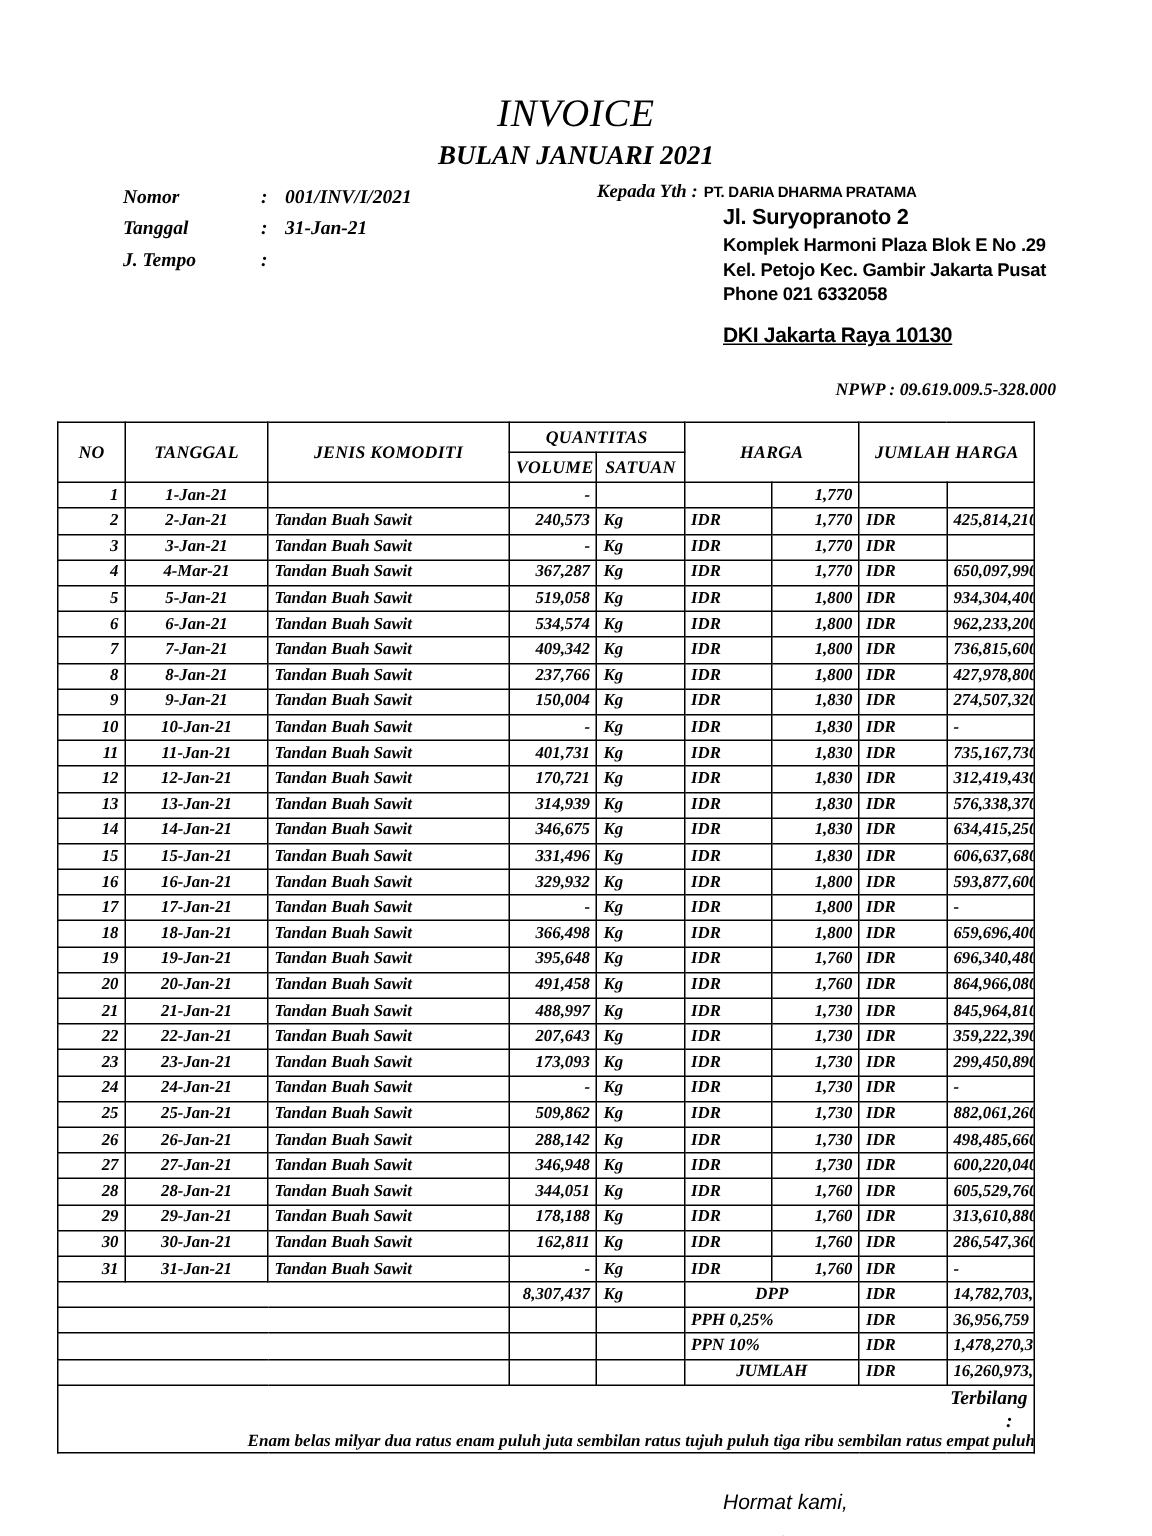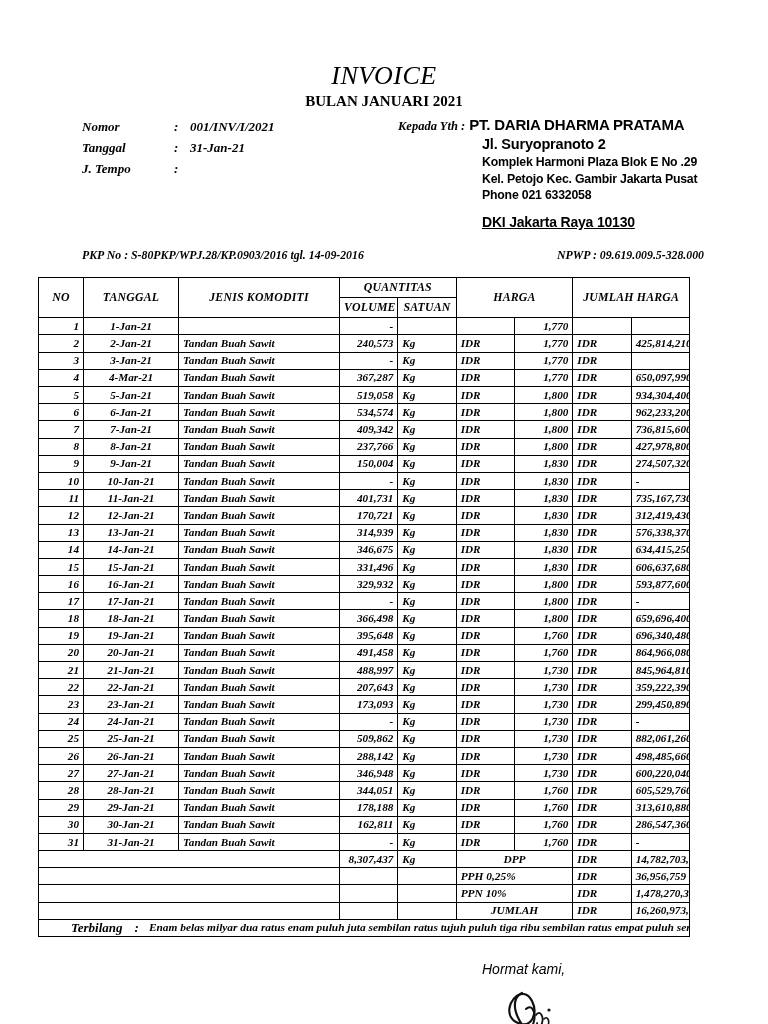--- a/index.html
+++ b/index.html
@@ -31,22 +31,23 @@
   }
   .doc-title {
     font-family: "Liberation Serif", "DejaVu Serif", serif;
     font-style: italic;
     font-size: 26px;
     letter-spacing: 0.5px;
     line-height: 1.05;
   }
   .doc-subtitle {
     font-family: "Liberation Serif", "DejaVu Serif", serif;
-    font-weight: bold;
-    font-size: 15px;
+    font-style: italic;
+    font-weight: bold;
+    font-size: 18px;
     margin-top: 4px;
   }
 
   
   .header-area {
     position: relative;
     margin-top: 6px;
     padding-left: 82px;
     padding-right: 60px;
     height: 130px;
@@ -82,21 +83,21 @@
   }
   .kepada-label {
     font-style: italic;
     font-weight: bold;
     font-size: 12.5px;
     margin-right: 4px;
   }
   .company-name {
     font-family: "Liberation Sans", "DejaVu Sans", sans-serif;
     font-weight: bold;
-    font-size: 15px;
+    font-size: 10px;
     letter-spacing: -0.2px;
   }
   .addr-block {
     margin-left: 84px;
     font-family: "Liberation Sans", "DejaVu Sans", sans-serif;
     font-weight: bold;
     letter-spacing: -0.2px;
   }
   .addr-street {
     font-size: 14.5px;
@@ -175,21 +176,21 @@
   .sum-label-c { text-align: center; }
   .blank-cell { border: 1px solid #000; }
 
   
   .terbilang-cell {
     height: 54px;
     vertical-align: top;
     padding: 7px 10px 0 10px;
     white-space: normal;
   }
-  .terb-flex { display: flex; align-items: center; }
+  .terb-flex { display: flex; align-items: flex-end; flex-direction: column; }
   .terb-label {
     font-size: 13px;
     font-style: italic;
     font-weight: bold;
     white-space: nowrap;
     padding-left: 28px;
   }
   .terb-colon { padding: 0 10px 0 12px; font-size: 13px; }
   .terb-text {
     font-size: 11.4px;
@@ -260,21 +261,20 @@
         <div class="addr-street">Jl. Suryopranoto 2</div>
         <div class="addr-line">Komplek Harmoni Plaza Blok E No .29</div>
         <div class="addr-line">Kel. Petojo Kec. Gambir Jakarta Pusat</div>
         <div class="addr-line">Phone 021 6332058</div>
         <div class="addr-region">DKI Jakarta Raya 10130</div>
       </div>
     </div>
   </div>
 
   <div class="tax-line">
-    <span class="tax-pkp">PKP No : S-80PKP/WPJ.28/KP.0903/2016 tgl. 14-09-2016</span>
     <span class="tax-npwp">NPWP :   09.619.009.5-328.000</span>
   </div>
 
   <div class="table-wrap">
     <table class="invoice">
       <thead>
         <tr>
           <th class="c-no" rowspan="2">NO</th>
           <th class="c-tgl" rowspan="2">TANGGAL</th>
           <th class="c-kom" rowspan="2" style="text-align:center">JENIS KOMODITI</th>

